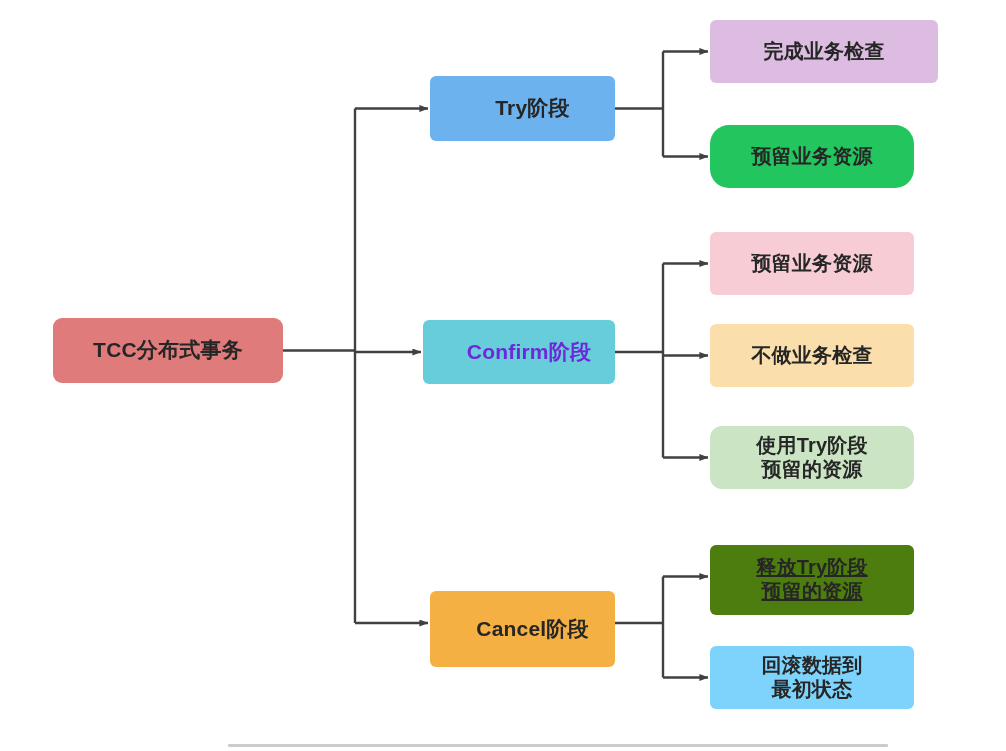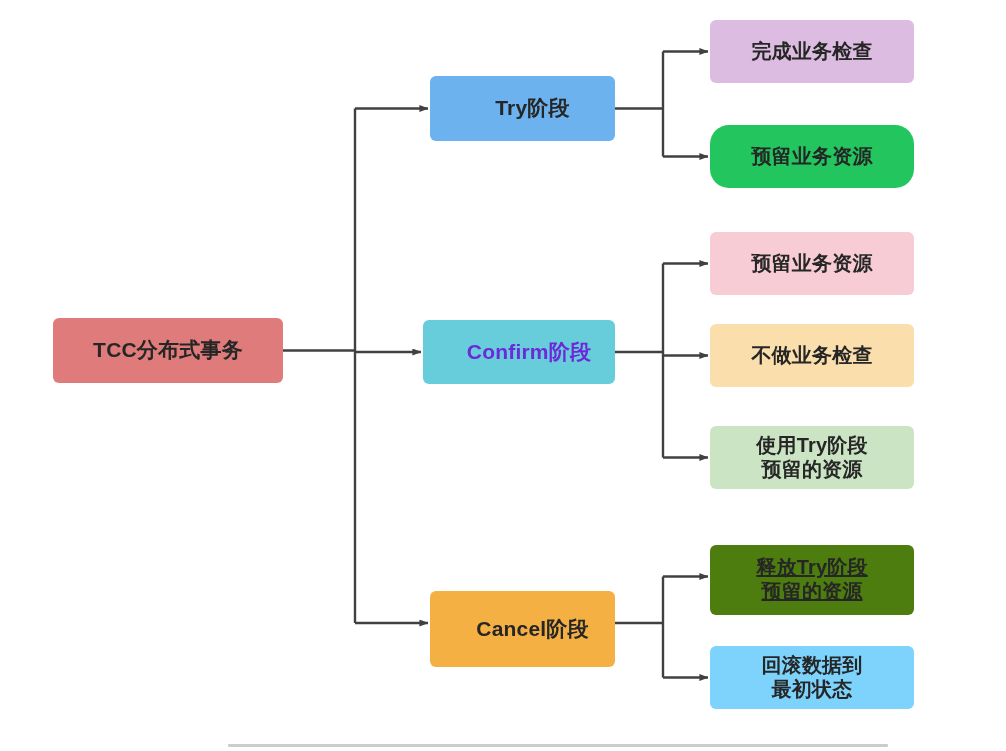--- a/index.html
+++ b/index.html
@@ -38,20 +38,21 @@
     text-align: center;
     color: #262626;
     font-weight: bold;
     letter-spacing: 0.2px;
     line-height: 1.18;
     white-space: pre-line;
     user-select: none;
   }
   .node.root {
     font-size: 21px;
+    border-radius: 9px;
   }
   .node.stage {
     font-size: 21px;
     padding-left: 20px;
   }
   .node.leaf {
     font-size: 20px;
   }
   .bottom-rule {
     position: absolute;
@@ -89,27 +90,27 @@
         <path d="M 615 623 L 663 623"></path>
         <path d="M 663 576.5 L 663 677.5"></path>
         <path d="M 663 576.5 L 708 576.5" marker-end="url(#arrowhead)"></path>
         <path d="M 663 677.5 L 708 677.5" marker-end="url(#arrowhead)"></path>
       </g>
   </svg>
 
   <div class="node root" style="left: 53px; top: 318px; width: 230px; height: 65px; background: rgb(224, 123, 123); color: rgb(38, 38, 38);">TCC分布式事务</div>
 
   <div class="node stage" style="left: 430px; top: 76px; width: 185px; height: 65px; background: rgb(108, 178, 239); color: rgb(38, 38, 38);">Try阶段</div>
-  <div class="node leaf" style="left: 710px; top: 20px; width: 204px; height: 63px; background: rgb(220, 188, 224); color: rgb(38, 38, 38);">完成业务检查</div>
+  <div class="node leaf" style="left: 710px; top: 20px; width: 228px; height: 63px; background: rgb(220, 188, 224); color: rgb(38, 38, 38);">完成业务检查</div>
   <div class="node leaf" style="left: 710px; top: 125px; width: 204px; height: 63px; background: #22c55e; color: rgb(38, 38, 38); border-radius: 19px;">预留业务资源</div>
 
   <div class="node stage" style="left: 423px; top: 320px; width: 192px; height: 64px; background: rgb(104, 205, 219); color: #6d28d9;">Confirm阶段</div>
   <div class="node leaf" style="left: 710px; top: 232px; width: 204px; height: 63px; background: rgb(247, 204, 213); color: rgb(38, 38, 38);">预留业务资源</div>
   <div class="node leaf" style="left: 710px; top: 324px; width: 204px; height: 63px; background: rgb(250, 223, 173); color: rgb(38, 38, 38);">不做业务检查</div>
-  <div class="node leaf" style="left: 710px; top: 426px; width: 204px; height: 63px; background: rgb(203, 229, 196); color: rgb(38, 38, 38);">使用Try阶段
+  <div class="node leaf" style="left: 710px; top: 426px; width: 204px; height: 63px; background: rgb(203, 229, 196); color: rgb(38, 38, 38); border-radius: 12px;">使用Try阶段
 预留的资源</div>
 
   <div class="node stage" style="left: 430px; top: 591px; width: 185px; height: 76px; background: rgb(245, 176, 68); color: rgb(38, 38, 38);">Cancel阶段</div>
   <div class="node leaf" style="left: 710px; top: 545px; width: 204px; height: 70px; background: #4d7c0f; color: rgb(38, 38, 38); text-decoration: underline;">释放Try阶段
 预留的资源</div>
   <div class="node leaf" style="left: 710px; top: 646px; width: 204px; height: 63px; background: #7dd3fc; color: rgb(38, 38, 38);">回滚数据到
 最初状态</div>
 
   <div class="bottom-rule" style="left: 228px; top: 744px; width: 660px; background: rgb(204, 204, 204);"></div>
 

